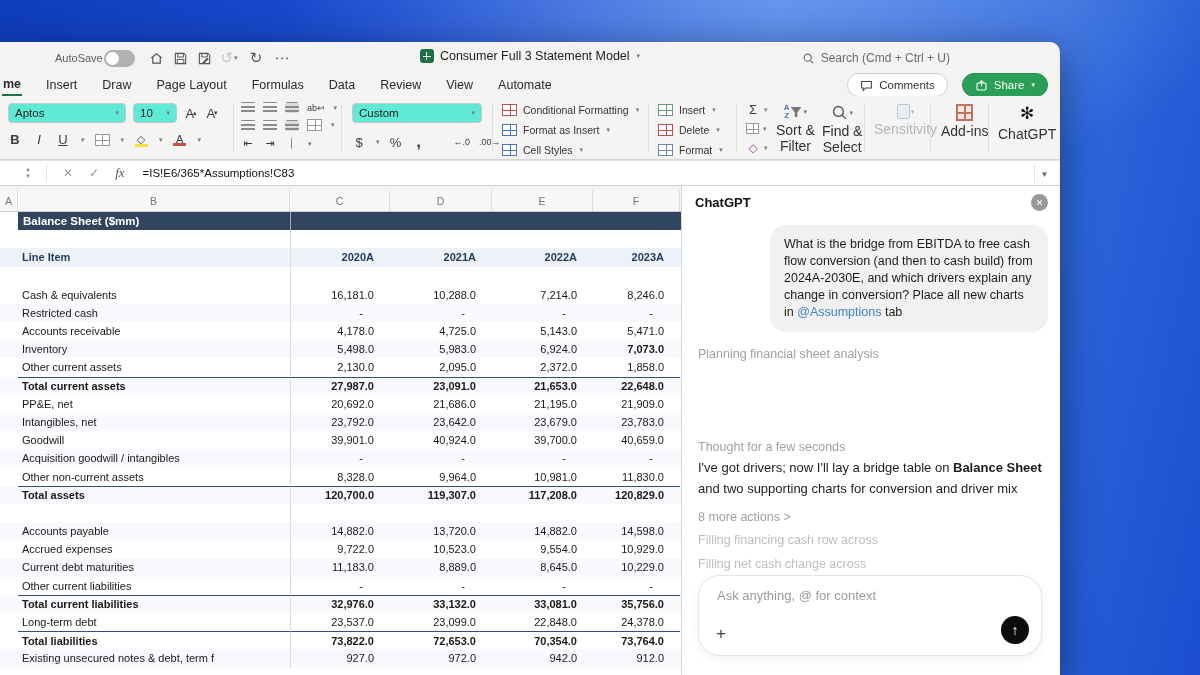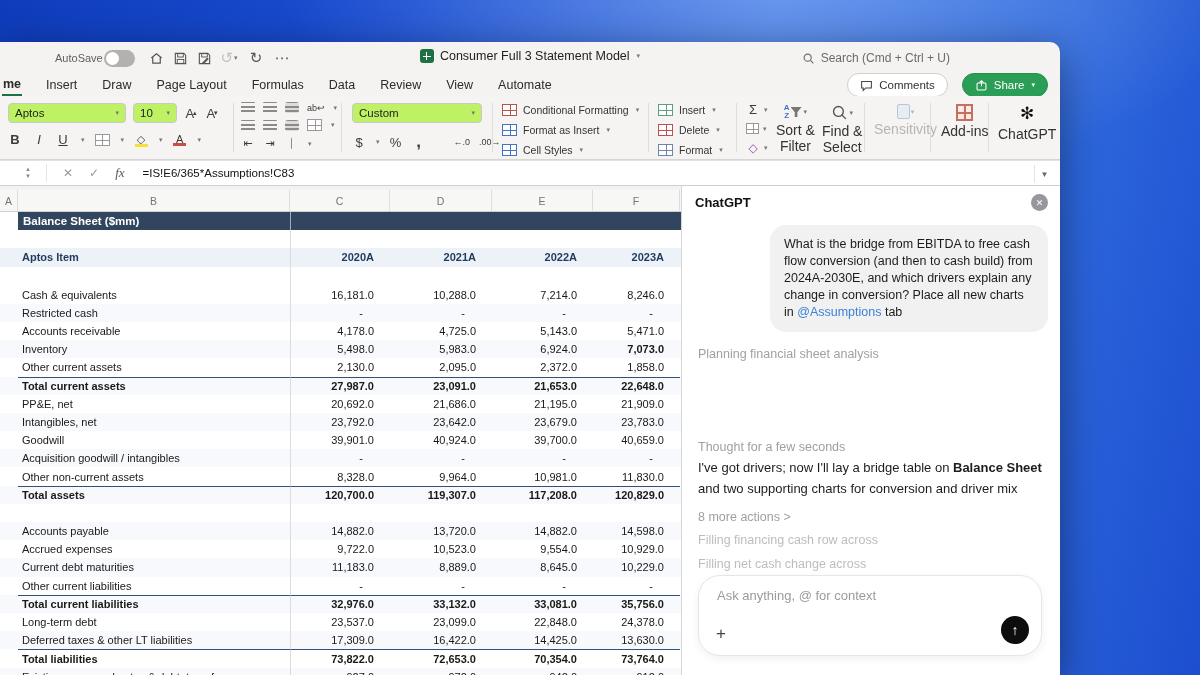--- a/index.html
+++ b/index.html
@@ -39,21 +39,21 @@
   .menu-right{position:absolute;right:12px;top:-2px;display:flex;gap:14px;align-items:center}
   .pill{height:24px;border-radius:13px;display:flex;align-items:center;gap:6px;font-size:11.5px;padding:0 12px}
   .pill.comments{background:#fff;border:1px solid #cfcfcf;color:#333}
   .pill.share{background:#2a9d56;color:#fff;border:1px solid #23914d}
 
   
   .ribbon{position:absolute;top:54px;left:0;right:0;height:64px;background:#f5f4f2;border-bottom:1px solid #d6d6d6}
   .rdiv{position:absolute;top:7px;bottom:7px;width:1px;background:#ddd}
   .rg{position:absolute;top:0}
   .rrow{display:flex;align-items:center;gap:7px}
-  .rsel{height:20px;border:1px solid #c8c8c8;border-radius:4px;background:#bef264;display:flex;align-items:center;justify-content:space-between;padding:0 6px;font-size:11.5px;color:#222}
+  .rsel{height:20px;border:1px solid #c8c8c8;border-radius:4px;background:#5eead4;display:flex;align-items:center;justify-content:space-between;padding:0 6px;font-size:11.5px;color:#222}
   .rbtn{color:#3c3c3c;font-size:13px;display:flex;align-items:center;justify-content:center;min-width:14px}
   .sup{font-size:7px;margin-left:-1px;color:#3c3c3c}
   .bold{font-weight:bold}.ital{font-style:italic}
   .ubar{text-decoration:underline}
   .bar{display:block;width:13px;height:3px;margin-top:-2px}
   .lines{width:14px;height:11px;background:repeating-linear-gradient(#8a8a8a 0 1.5px,transparent 1.5px 4.2px);border-radius:1px}
   .sel-ic{background-color:#dcdcdc;border-radius:3px;padding:2px}
   .mgrid{width:15px;height:12px;border:1px solid #999;position:relative;background:#fff;flex:none}
   .mgrid::before{content:"";position:absolute;top:0;bottom:0;left:50%;width:1px;background:#999}
   .mgrid::after{content:"";position:absolute;left:0;right:0;top:50%;height:1px;background:#999}
@@ -405,21 +405,21 @@
     <div class="srow">
       <span class="acell"></span>
         <span class="lab"></span>
         <span class="val gl" style="width:100px"></span>
         <span class="val" style="width:102px"></span>
         <span class="val" style="width:101px"></span>
         <span class="val" style="width:87px"></span>
     </div>
     <div class="li-row">
       <span class="acell"></span>
-      <span class="lab">Aptos Item</span>
+      <span class="lab">Line Item</span>
       <span style="display:flex">
           <span class="val gl" style="width: 100px;">2020A</span>
           <span class="val" style="width: 102px;">2021A</span>
           <span class="val" style="width: 101px;">2022A</span>
           <span class="val" style="width: 87px;">2023A</span>
         </span>
     </div>
     <div class="srow" style="height:19px">
       <span class="acell"></span>
         <span class="lab"></span>
@@ -574,28 +574,20 @@
           <span class="val" style="width: 87px;">35,756.0</span>
         </div>
         <div class="srow">
           <span class="acell"></span>
           <span class="lab">Long-term debt</span>
           <span class="val gl" style="width: 100px;">23,537.0</span>
           <span class="val" style="width: 102px;">23,099.0</span>
           <span class="val" style="width: 101px;">22,848.0</span>
           <span class="val" style="width: 87px;">24,378.0</span>
         </div>
-        <div class="srow tint">
-          <span class="acell"></span>
-          <span class="lab">Deferred taxes &amp; other LT liabilities</span>
-          <span class="val gl" style="width: 100px;">17,309.0</span>
-          <span class="val" style="width: 102px;">16,422.0</span>
-          <span class="val" style="width: 101px;">14,425.0</span>
-          <span class="val" style="width: 87px;">13,630.0</span>
-        </div>
         <div class="srow total">
           <span class="acell"></span>
           <span class="lab">Total liabilities</span>
           <span class="val gl" style="width: 100px;">73,822.0</span>
           <span class="val" style="width: 102px;">72,653.0</span>
           <span class="val" style="width: 101px;">70,354.0</span>
           <span class="val" style="width: 87px;">73,764.0</span>
         </div>
         <div class="srow tint">
           <span class="acell"></span>

